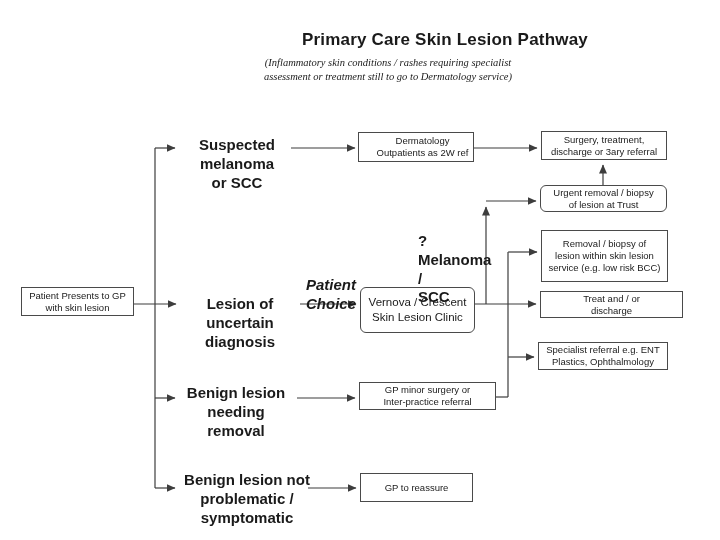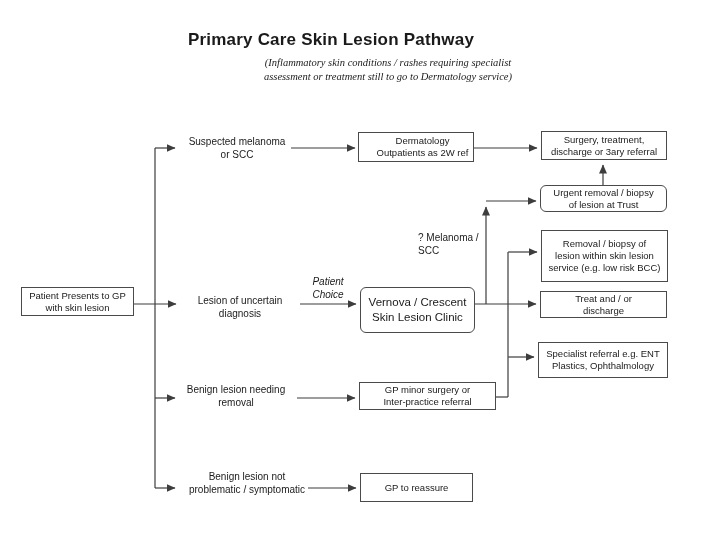--- a/index.html
+++ b/index.html
@@ -10,27 +10,28 @@
   }
   #connectors{position:absolute;left:0;top:0;width:720px;height:540px;z-index:1;}
   #connectors line{stroke:#3d3d3d;stroke-width:1.2;}
   .box{
     position:absolute;z-index:2;background:#ffffff;border:1px solid #4a4a4a;
     display:flex;align-items:center;justify-content:center;text-align:center;
     font-size:9.5px;line-height:1.25;white-space:pre-line;box-sizing:border-box;
   }
   .box.big{font-size:11.5px;line-height:1.3;border-radius:6px;}
   .flabel{
-    position:absolute;z-index:2;text-align:center;font-size:10px;line-height:1.25;
+    position:absolute;z-index:2;text-align:center;font-size:15px;line-height:1.25;
     white-space:pre-line;
+    font-weight:bold;
   }
   .flabel.leftal{text-align:left;}
   .flabel.ital{font-style:italic;}
   #title{
-    position:absolute;left:188px;top:30px;width:400px;text-align:left;
+    position:absolute;left:188px;top:30px;width:400px;text-align:right;
     font-size:17px;font-weight:bold;z-index:2;letter-spacing:0.2px;
   }
   #subtitle{
     position:absolute;left:188px;top:56px;width:400px;text-align:center;
     font-size:10.5px;font-style:italic;line-height:1.3;white-space:pre-line;z-index:2;font-family:Liberation Serif, serif;
   }
 </style>
 </head>
 <body>
 
@@ -77,23 +78,23 @@
 with skin lesion</div>
   <div class="box" style="left:358px;top:132px;width:116px;height:30px;padding-left:13px;">Dermatology
 Outpatients as 2W ref</div>
   <div class="box" style="left:541px;top:131px;width:126px;height:29px;">Surgery, treatment,
 discharge or 3ary referral</div>
   <div class="box" style="left:540px;top:185px;width:127px;height:27px;border-radius:6px;">Urgent removal / biopsy
 of lesion at Trust</div>
   <div class="box" style="left:541px;top:230px;width:127px;height:52px;">Removal / biopsy of
 lesion within skin lesion
 service (e.g. low risk BCC)</div>
-  <div class="box" style="left:540px;top:291px;width:127px;height:27px;">Treat and / or
+  <div class="box" style="left:540px;top:291px;width:143px;height:27px;">Treat and / or
 discharge</div>
-  <div class="box" style="left:538px;top:342px;width:130px;height:36px;">Specialist referral e.g. ENT
+  <div class="box" style="left:538px;top:342px;width:130px;height:28px;">Specialist referral e.g. ENT
 Plastics, Ophthalmology</div>
   <div class="box big" style="left:360px;top:287px;width:115px;height:46px;">Vernova / Crescent
 Skin Lesion Clinic</div>
   <div class="box" style="left:359px;top:382px;width:137px;height:28px;">GP minor surgery or
 Inter-practice referral</div>
   <div class="box" style="left:360px;top:473px;width:113px;height:29px;">GP to reassure</div>
 
   <div class="flabel" style="left:177px;top:136px;width:120px;">Suspected melanoma
 or SCC</div>
   <div class="flabel" style="left:180px;top:295px;width:120px;">Lesion of uncertain

